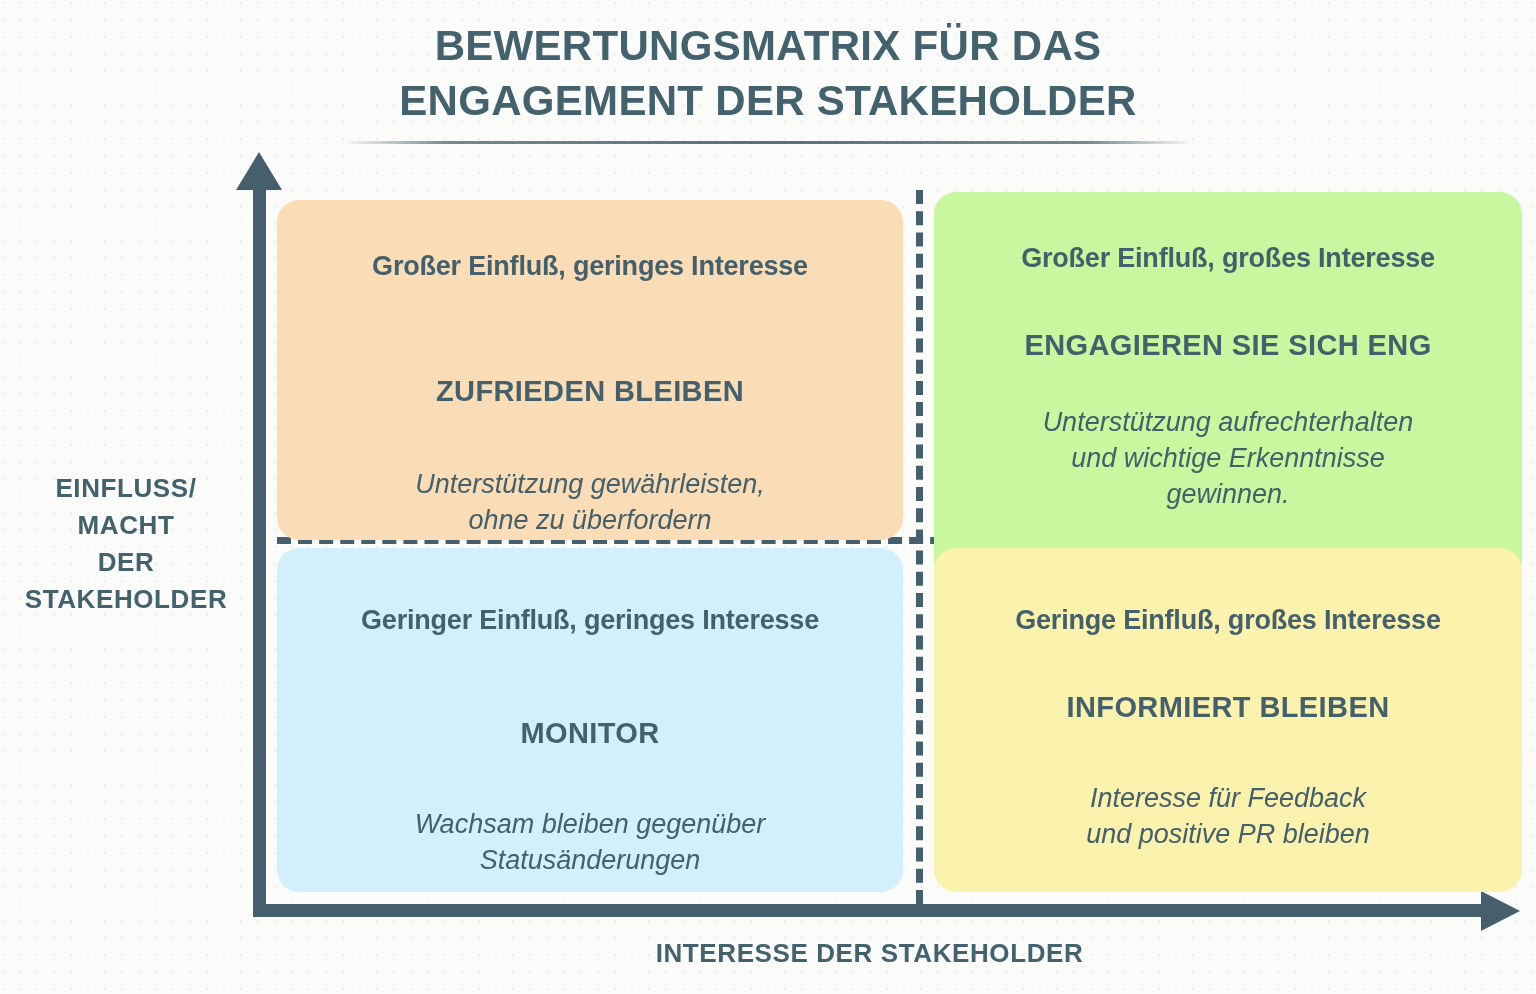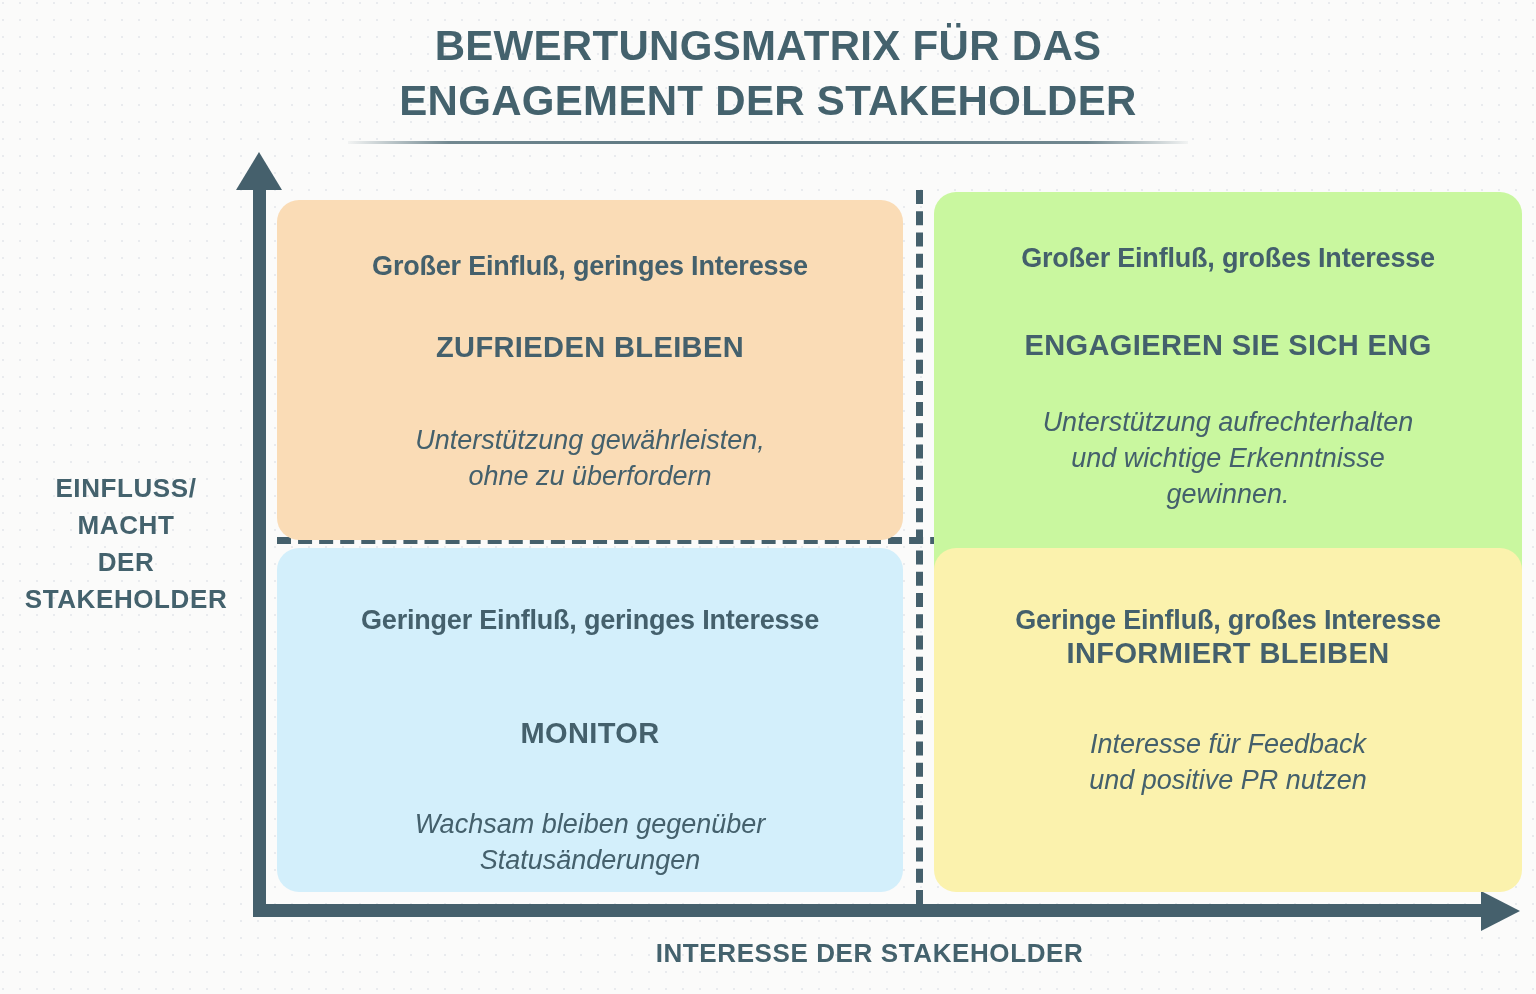--- a/index.html
+++ b/index.html
@@ -163,33 +163,33 @@
   .quad-desc {
     font-size: 27px;
     font-style: italic;
     font-weight: 500;
     color: #44606c;
     text-align: center;
     line-height: 1.33;
   }
   
   .quad-tl .quad-head   { margin-top: 16px; }
-  .quad-tl .quad-action { margin-top: 48px; text-align: center; }
+  .quad-tl .quad-action { margin-top: 92px; text-align: center; }
   .quad-tl .quad-desc   { margin-top: 58px; }
 
   .quad-tr .quad-head   { margin-top: 16px; }
   .quad-tr .quad-action { margin-top: 54px; }
   .quad-tr .quad-desc   { margin-top: 42px; }
 
   .quad-bl .quad-head   { margin-top: 22px; }
   .quad-bl .quad-action { margin-top: 80px; text-align: center; }
   .quad-bl .quad-desc   { margin-top: 56px; }
 
   .quad-br .quad-head   { margin-top: 22px; text-align: center; }
-  .quad-br .quad-action { }
+  .quad-br .quad-action { margin-top: 54px; }
   .quad-br .quad-desc   { margin-top: 56px; }
 </style>
 </head>
 <body>
 
 <div class="title-wrap">
   <div class="title-line">BEWERTUNGSMATRIX FÜR DAS</div>
   <div class="title-line">ENGAGEMENT DER STAKEHOLDER</div>
   <div class="title-rule"></div>
 </div>
@@ -237,15 +237,15 @@
     <div>Wachsam bleiben gegenüber</div>
     <div>Statusänderungen</div>
   </div>
 </div>
 
 <div class="quad quad-br">
   <div class="quad-head">Geringe Einfluß, großes Interesse</div>
   <div class="quad-action">INFORMIERT BLEIBEN</div>
   <div class="quad-desc">
     <div>Interesse für Feedback</div>
-    <div>und positive PR nutzen</div>
+    <div>und positive PR bleiben</div>
   </div>
 </div>
 
 </body></html>

